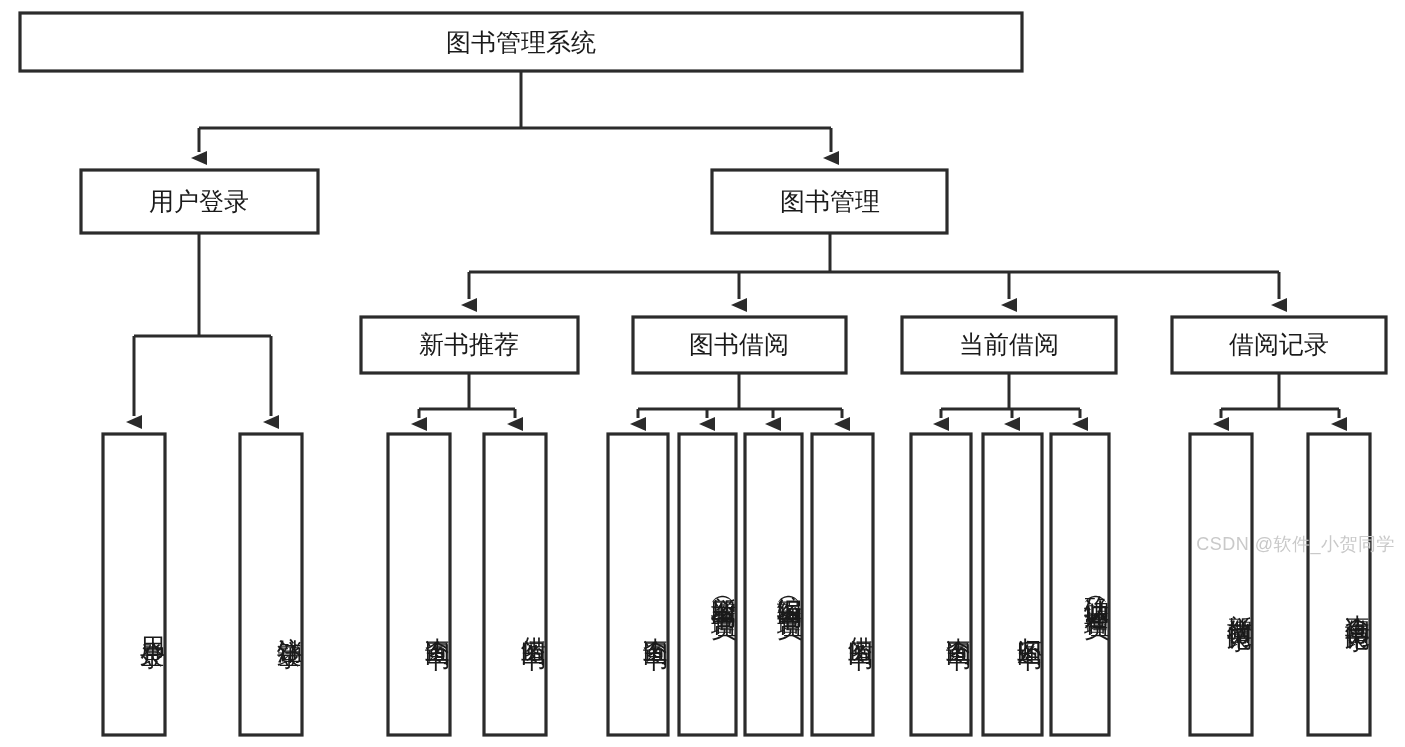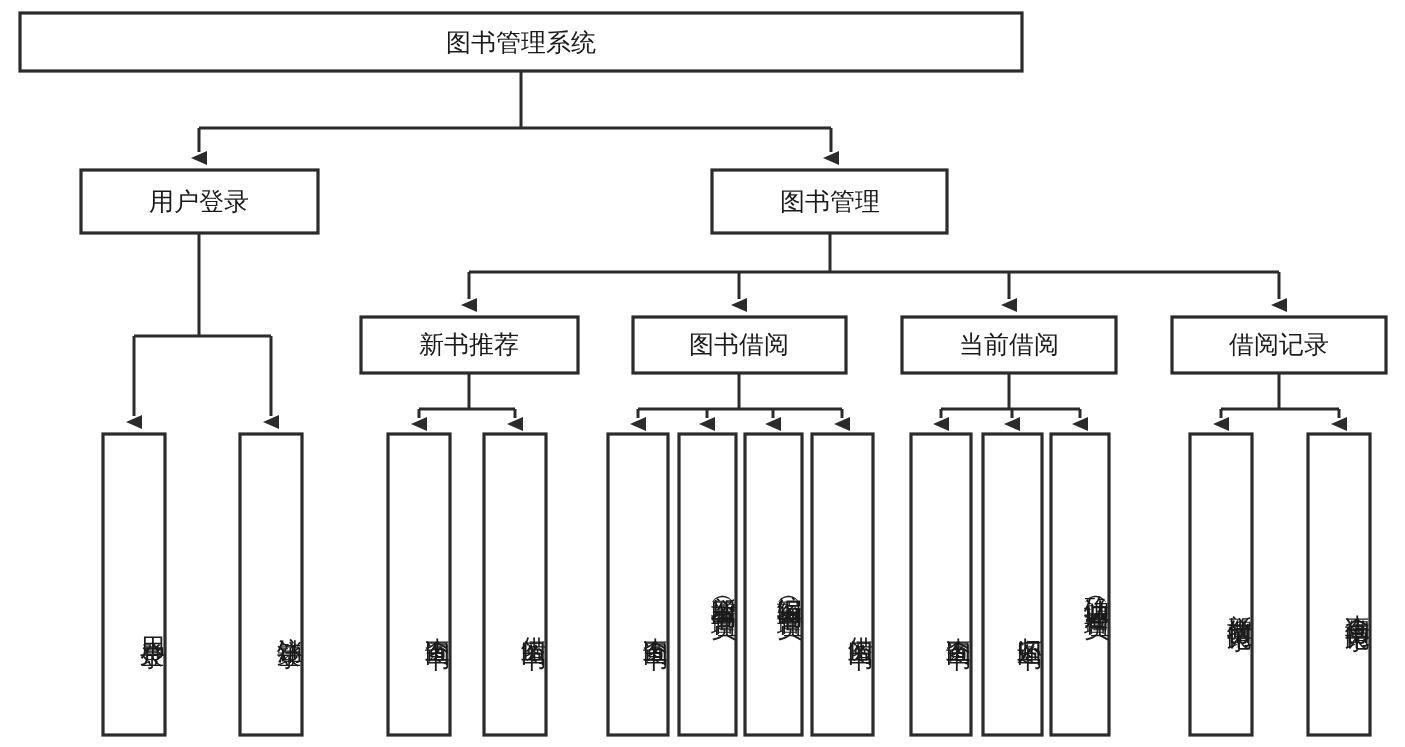--- a/index.html
+++ b/index.html
@@ -203,14 +203,15 @@
   <div class="leaf-label" style="left:608px;  top:508px;  width:60px; height:230px;">查询图书</div>
   <div class="leaf-label" style="left:679px;  top:443px;  width:57px; height:292px;">新增图书（管理员）</div>
   <div class="leaf-label" style="left:745px;  top:443px;  width:57px; height:292px;">编辑图书（管理员）</div>
   <div class="leaf-label" style="left:812px;  top:508px;  width:61px; height:230px;">借阅图书</div>
   <div class="leaf-label" style="left:911px;  top:508px;  width:60px; height:230px;">查询图书</div>
   <div class="leaf-label" style="left:983px;  top:508px;  width:59px; height:230px;">归还图书</div>
   <div class="leaf-label" style="left:1051px; top:443px;  width:58px; height:292px;">确认归还（管理员）</div>
   <div class="leaf-label" style="left:1190px; top:470px;  width:62px; height:265px;">新增借阅记录</div>
   <div class="leaf-label" style="left:1308px; top:470px;  width:62px; height:265px;">查询借阅记录</div>
 
+  <div class="watermark">CSDN @软件_小贺同学</div>
 
 </div>
 
 </body></html>

